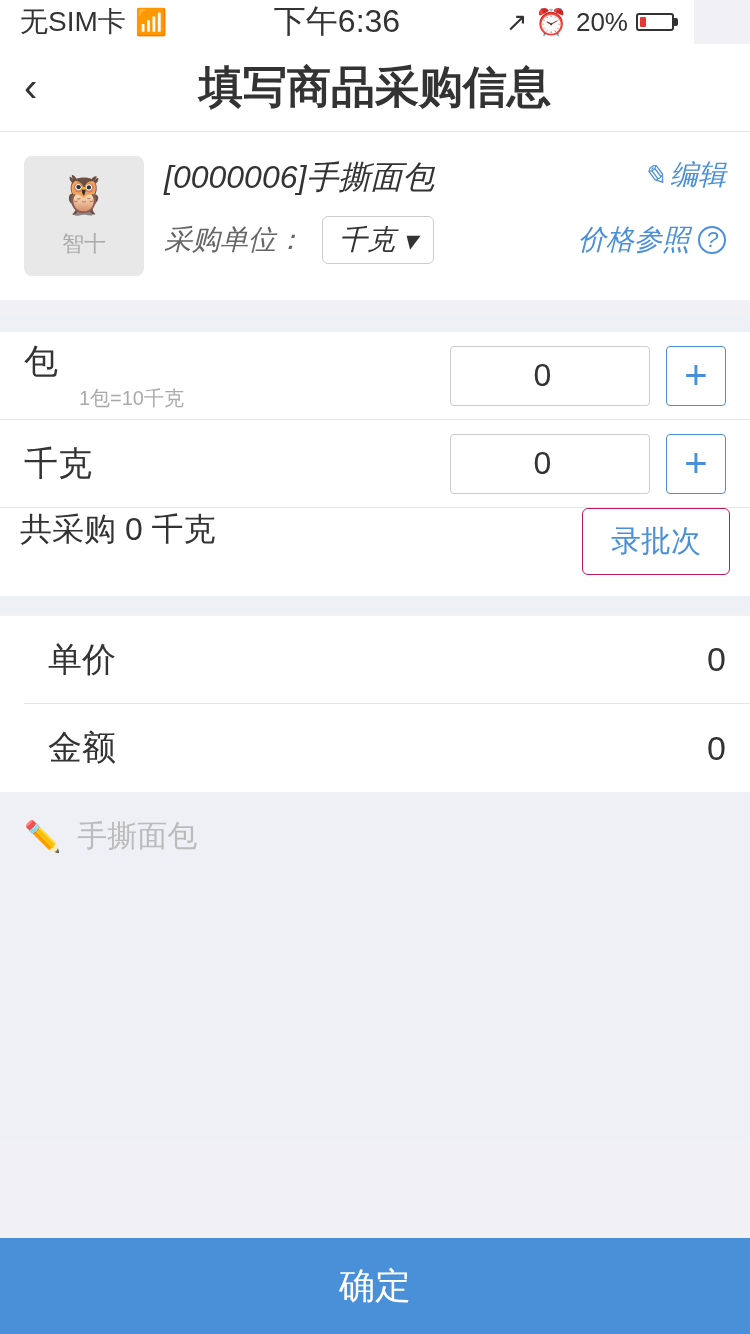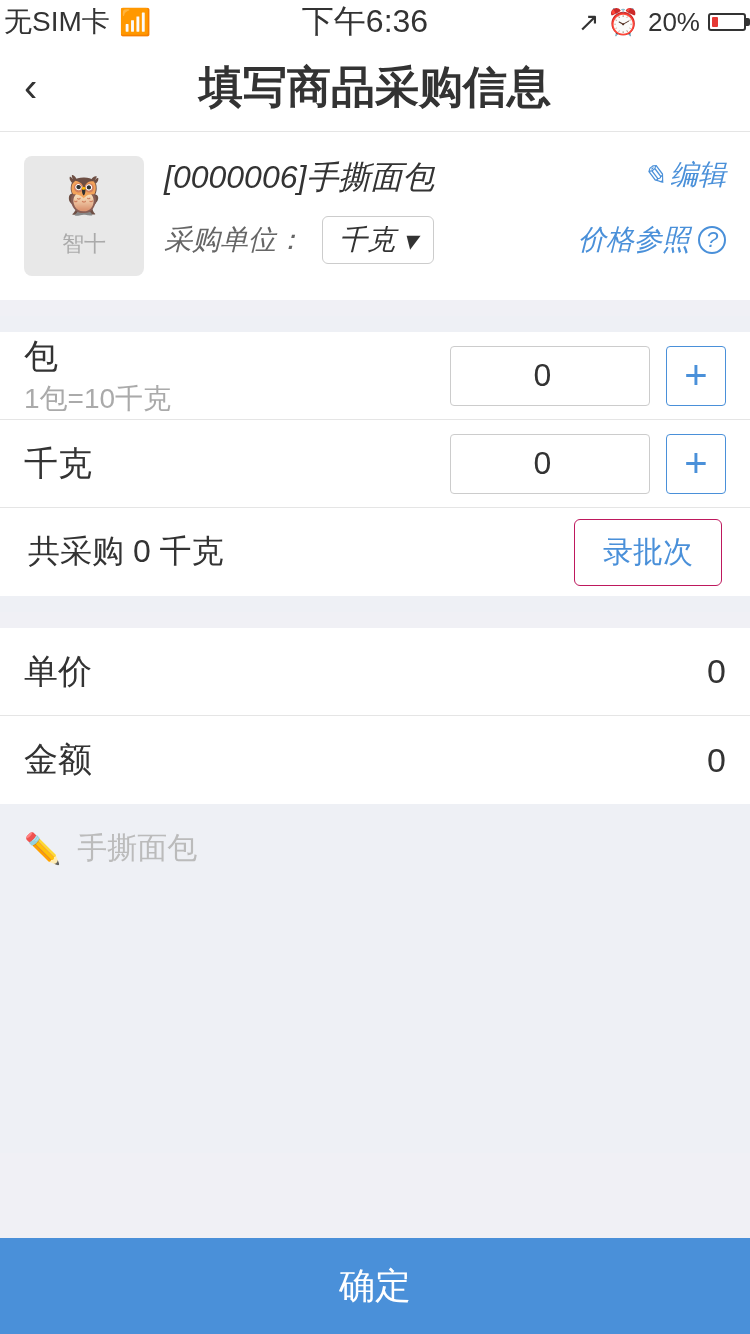--- a/index.html
+++ b/index.html
@@ -8,27 +8,27 @@
       width: 750px;
       min-height: 1334px;
       font-family: -apple-system, "PingFang SC", "Helvetica Neue", sans-serif;
       background: #f0f0f5;
       font-size: 32px;
       color: #333;
     }
 
     
     .status-bar {
-      width: 750px;
+      width: 694px;
       height: 44px;
       background: #fff;
       display: flex;
       align-items: center;
       justify-content: space-between;
-      padding: 0 4px;
+      padding: 0 20px;
       font-size: 28px;
       color: #333;
       gap: 15px;
     }
     .status-left { display: flex; align-items: center; gap: 10px; }
     .status-center { font-size: 32px; font-weight: 500; }
     .status-right { display: flex; align-items: center; gap: 8px; font-size: 26px; }
     .battery {
       display: inline-flex; align-items: center; gap: 2px;
     }
@@ -174,22 +174,23 @@
       border-bottom: 1px solid #e5e5e5;
     }
     .quantity-label {
       font-size: 34px;
       color: #333;
       width: 160px;
       display: flex;
       flex-direction: column;
     }
     .quantity-sublabel {
-      font-size: 28px;
+      font-size: 20px;
       color: #aaa;
+      text-align: right;
     }
     .quantity-input-wrap {
       flex: 1;
       display: flex;
       align-items: center;
       justify-content: flex-end;
       gap: 16px;
     }
     .quantity-input {
       width: 200px;
@@ -212,44 +213,45 @@
       justify-content: center;
       color: #4a90d9;
       font-size: 40px;
       cursor: pointer;
     }
 
     
     .total-row {
       background: #fff;
       display: flex;
-      align-items: center;
+      align-items: flex-start;
       justify-content: space-between;
-      padding: 0 28px;
+      padding: 0 20px;
       height: 88px;
       gap: 8px;
     }
     .total-label {
       font-size: 32px;
       color: #333;
     }
     .record-btn {
       border: 1px solid #be185d;
       border-radius: 6px;
       padding: 12px 28px;
       color: #4a90d9;
       font-size: 30px;
       background: #fff;
       cursor: pointer;
     }
 
     
     .price-section {
       background: #fff;
-      margin-top: 16px;
+      margin-top: 4px;
+      padding-left: 24px;
     }
     .price-row {
       display: flex;
       align-items: center;
       justify-content: space-between;
       padding: 0 24px;
       height: 88px;
       border-bottom: 1px solid #e5e5e5;
     }
     .price-row:last-child { border-bottom: none; }

